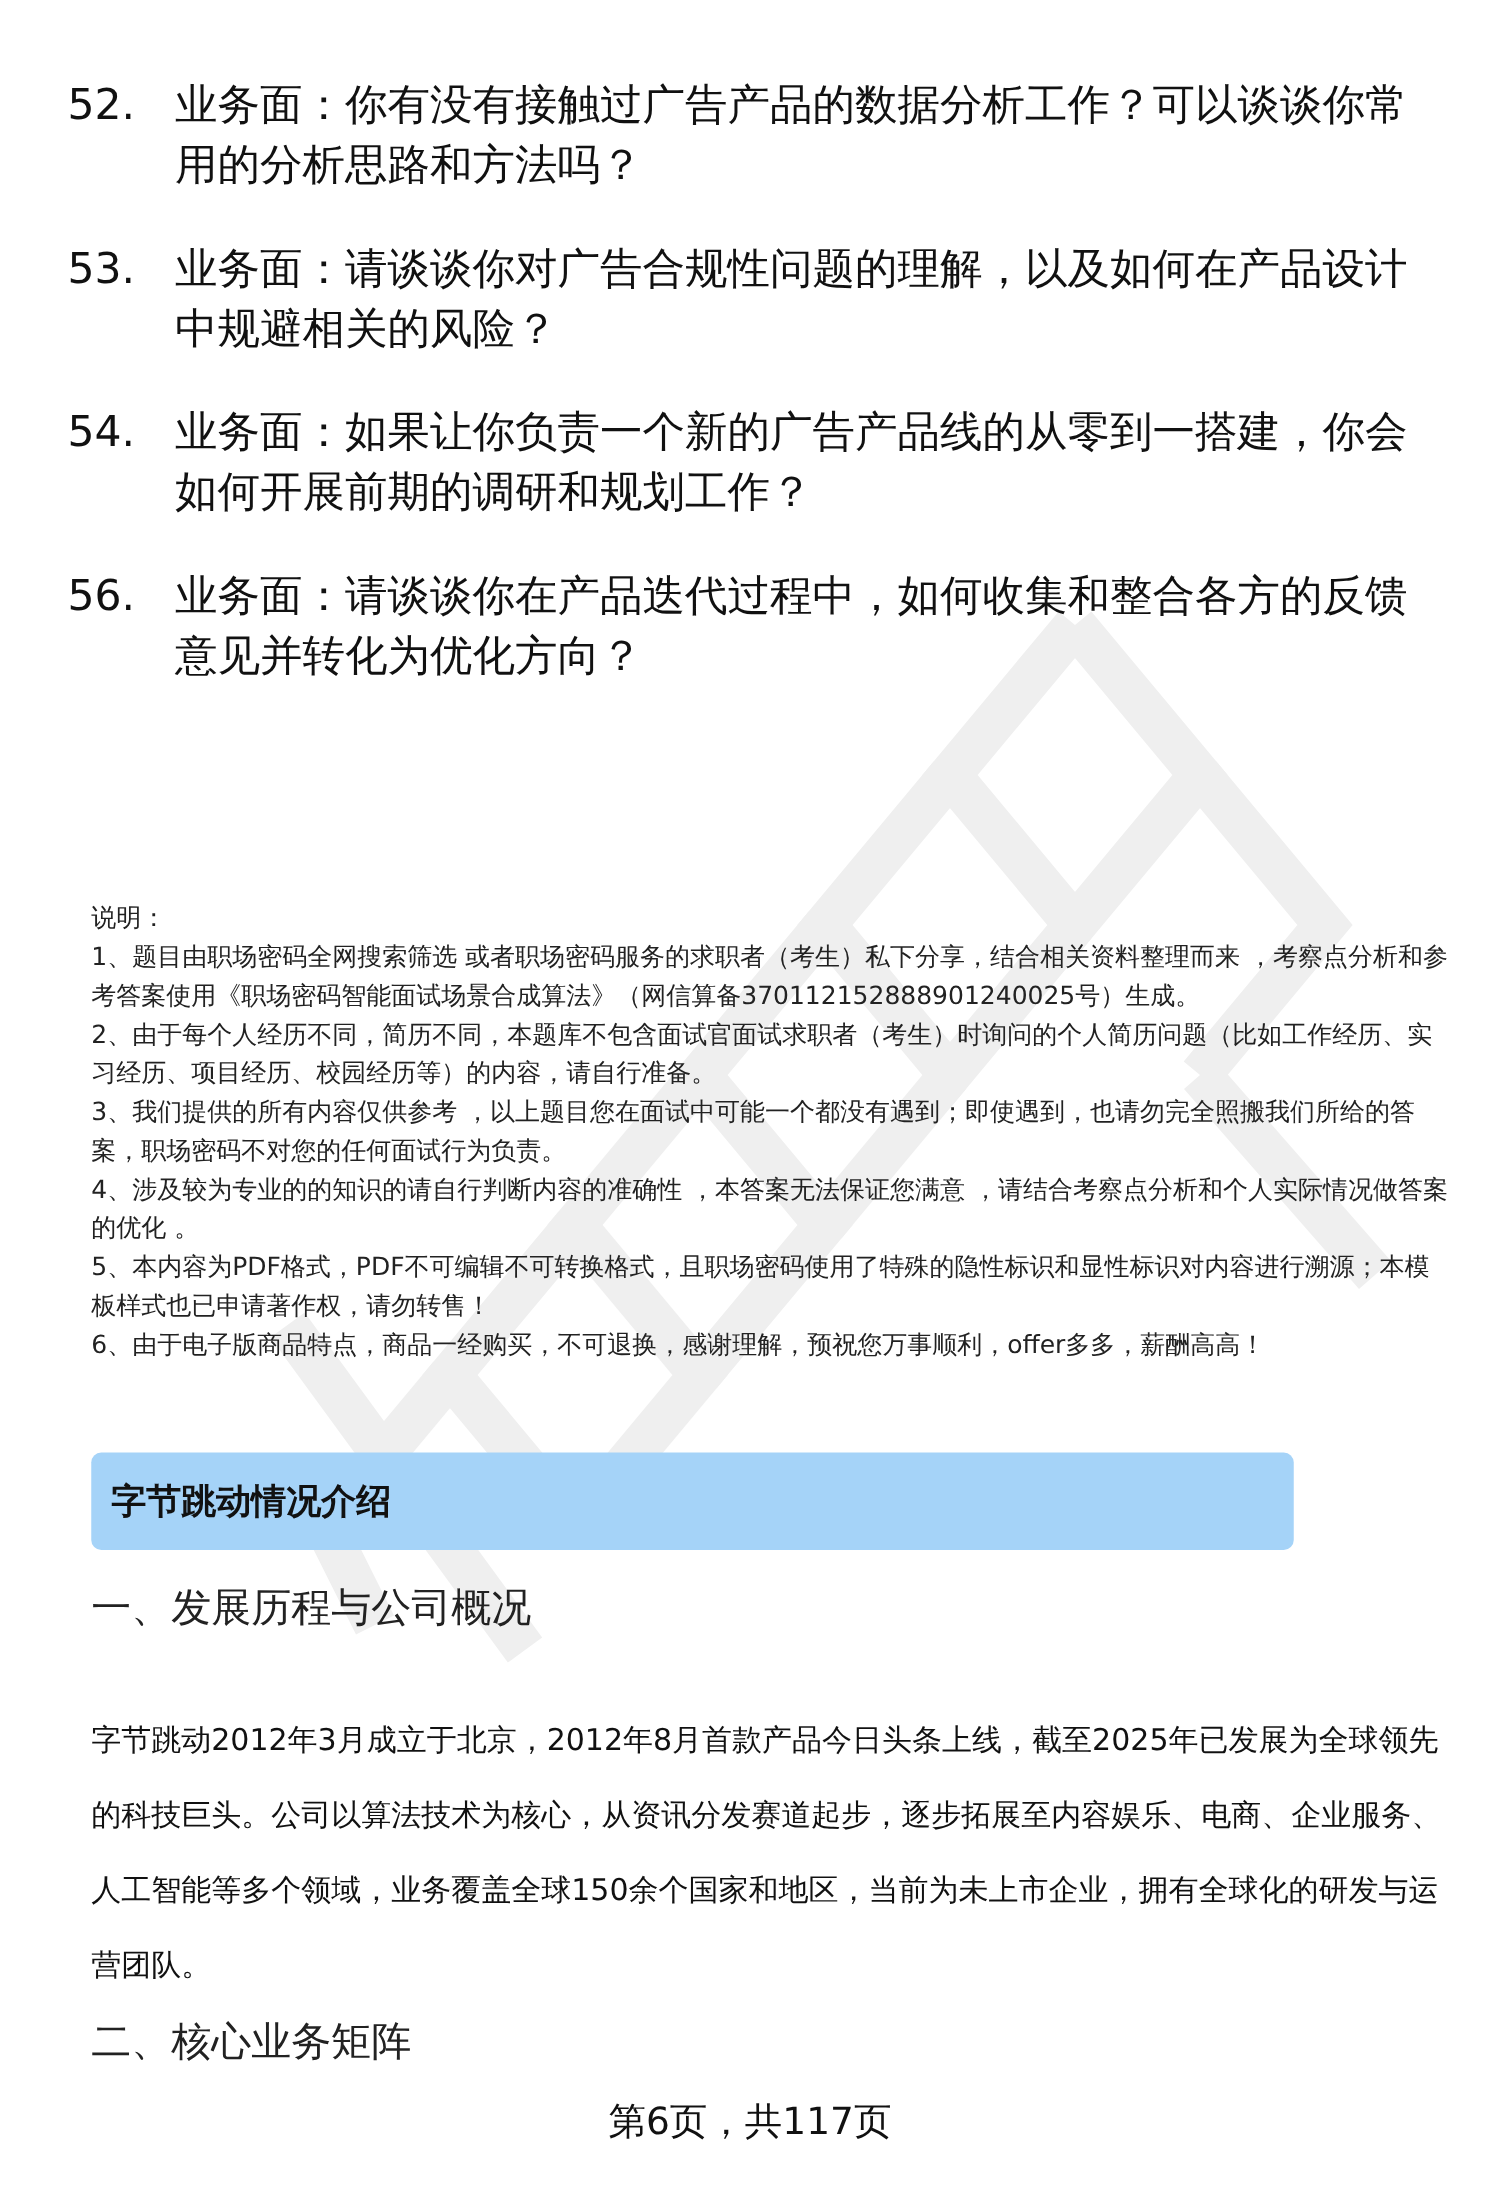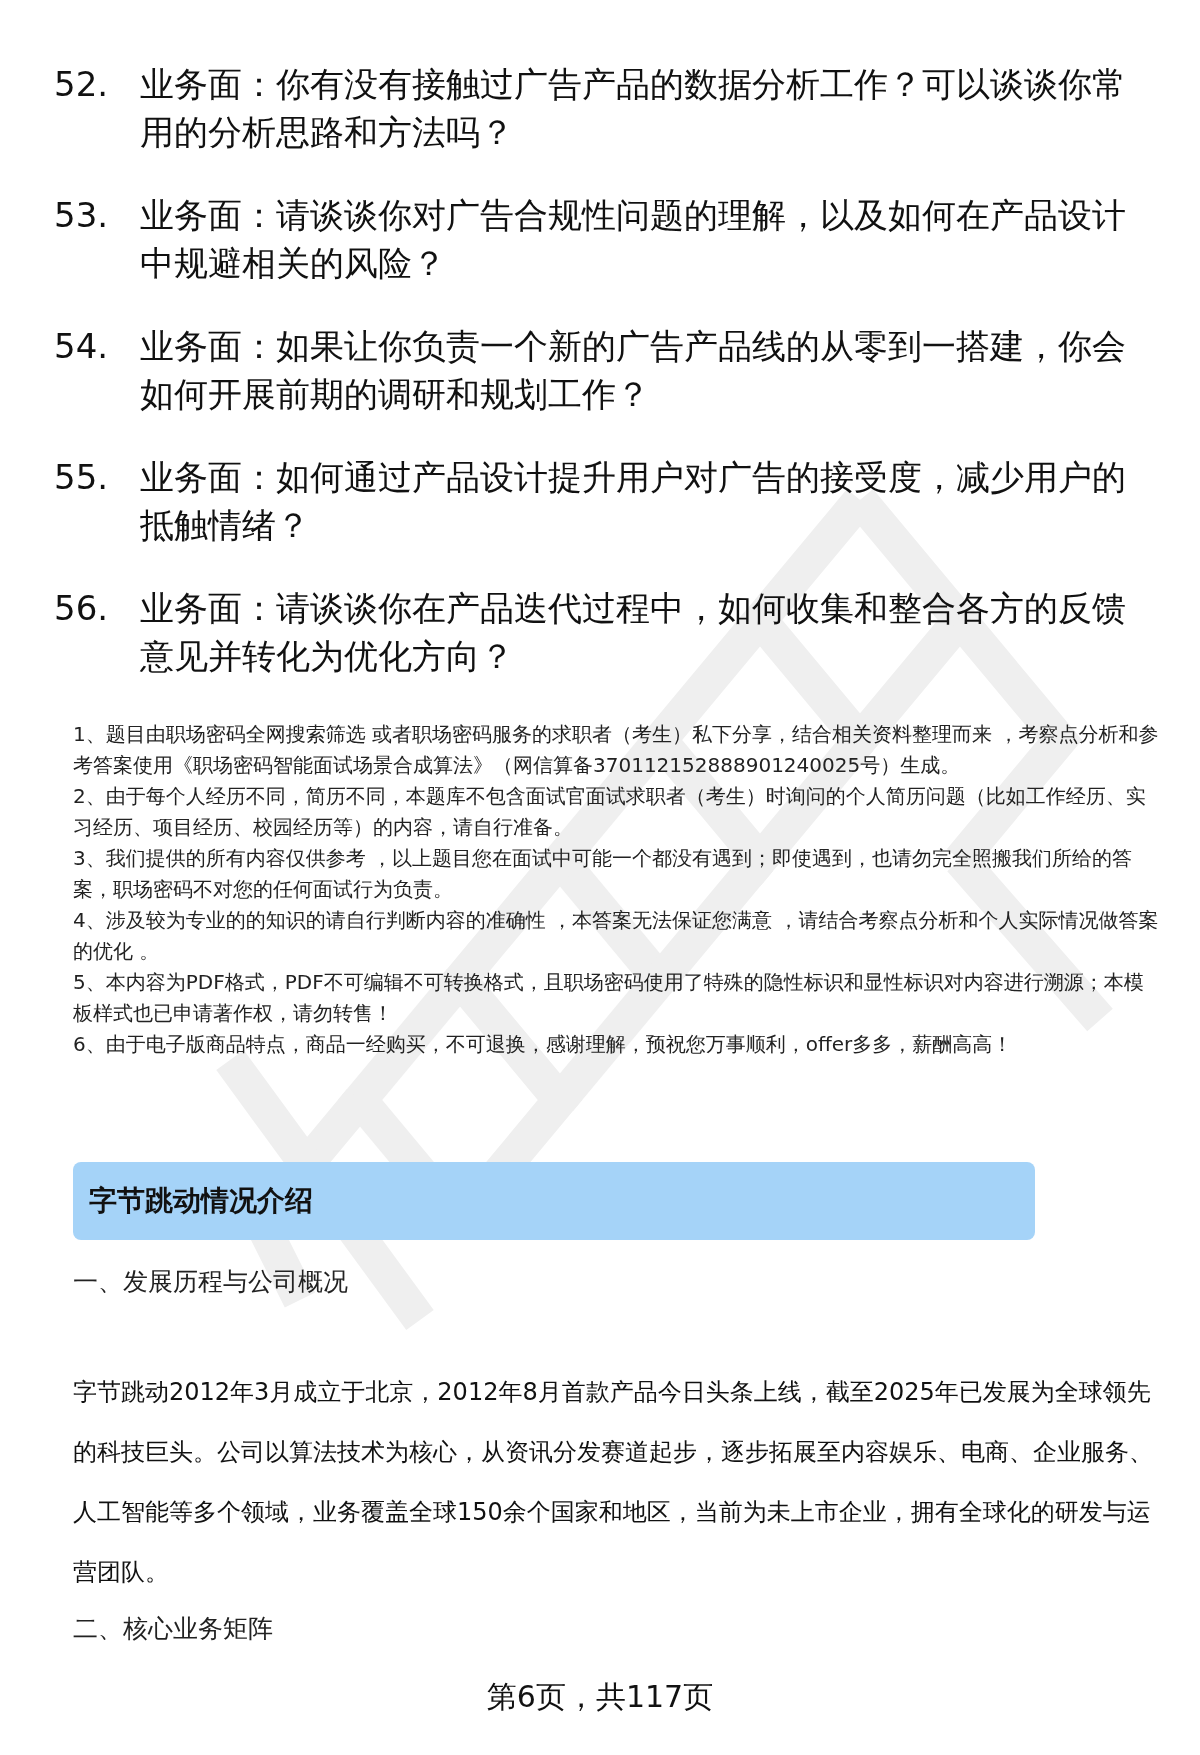--- a/index.html
+++ b/index.html
@@ -13,21 +13,21 @@
   .q-item { display: flex; font-size: 34px; line-height: 48px; margin-bottom: 35px; }
   .q-num { width: 74px; flex: 0 0 74px; }
   .q-text { flex: 1; margin-left: 12px; }
   .notes { position: absolute; left: 73px; top: 719px; width: 1090px; font-size: 20px; line-height: 31px; color: #222; }
   .notes p { margin: 0; }
   .section-banner {
     position: absolute; left: 73px; top: 1162px; width: 962px; height: 78px;
     background: #a5d3f8; border-radius: 8px; display: flex; align-items: center;
   }
   .section-banner span { font-size: 28px; font-weight: bold; margin-left: 16px; color: #111; }
-  .h-sub { position: absolute; left: 73px; font-size: 25px; color: #222; }
+  .h-sub { position: absolute; left: 73px; font-size: 32px; color: #222; }
   .para { position: absolute; left: 73px; top: 1362px; width: 1085px; font-size: 24px; line-height: 60px; color: #111; }
   .footer { position: absolute; left: 0; width: 1200px; top: 1677px; text-align: center; font-size: 30px; color: #111; }
 </style>
 </head>
 <body>
 
 <svg class="watermark" viewBox="0 0 1200 1755">
   <g fill="none" stroke="#efefef" stroke-width="34" stroke-linejoin="miter">
     <polyline points="860,500 960,620 860,740 760,620 860,500"></polyline>
     <polyline points="960,620 1060,740 960,860"></polyline>
@@ -50,30 +50,27 @@
     </div>
     <div class="q-item">
       <span class="q-num">53.</span>
       <span class="q-text">业务面：请谈谈你对广告合规性问题的理解，以及如何在产品设计中规避相关的风险？</span>
     </div>
     <div class="q-item">
       <span class="q-num">54.</span>
       <span class="q-text">业务面：如果让你负责一个新的广告产品线的从零到一搭建，你会如何开展前期的调研和规划工作？</span>
     </div>
     <div class="q-item">
-      <span class="q-num">55.</span>
-      <span class="q-text">业务面：如何通过产品设计提升用户对广告的接受度，减少用户的抵触情绪？</span>
-    </div>
-    <div class="q-item">
       <span class="q-num">56.</span>
       <span class="q-text">业务面：请谈谈你在产品迭代过程中，如何收集和整合各方的反馈意见并转化为优化方向？</span>
     </div>
   </div>
 
   <div class="notes">
+    <p>说明：</p>
     <p>1、题目由职场密码全网搜索筛选 或者职场密码服务的求职者（考生）私下分享，结合相关资料整理而来 ，考察点分析和参考答案使用《职场密码智能面试场景合成算法》（网信算备370112152888901240025号）生成。</p>
     <p>2、由于每个人经历不同，简历不同，本题库不包含面试官面试求职者（考生）时询问的个人简历问题（比如工作经历、实习经历、项目经历、校园经历等）的内容，请自行准备。</p>
     <p>3、我们提供的所有内容仅供参考 ，以上题目您在面试中可能一个都没有遇到；即使遇到，也请勿完全照搬我们所给的答案，职场密码不对您的任何面试行为负责。</p>
     <p>4、涉及较为专业的的知识的请自行判断内容的准确性 ，本答案无法保证您满意 ，请结合考察点分析和个人实际情况做答案的优化 。</p>
     <p>5、本内容为PDF格式，PDF不可编辑不可转换格式，且职场密码使用了特殊的隐性标识和显性标识对内容进行溯源；本模板样式也已申请著作权，请勿转售！</p>
     <p>6、由于电子版商品特点，商品一经购买，不可退换，感谢理解，预祝您万事顺利，offer多多，薪酬高高！</p>
   </div>
 
   <div class="section-banner">
     <span>字节跳动情况介绍</span>

